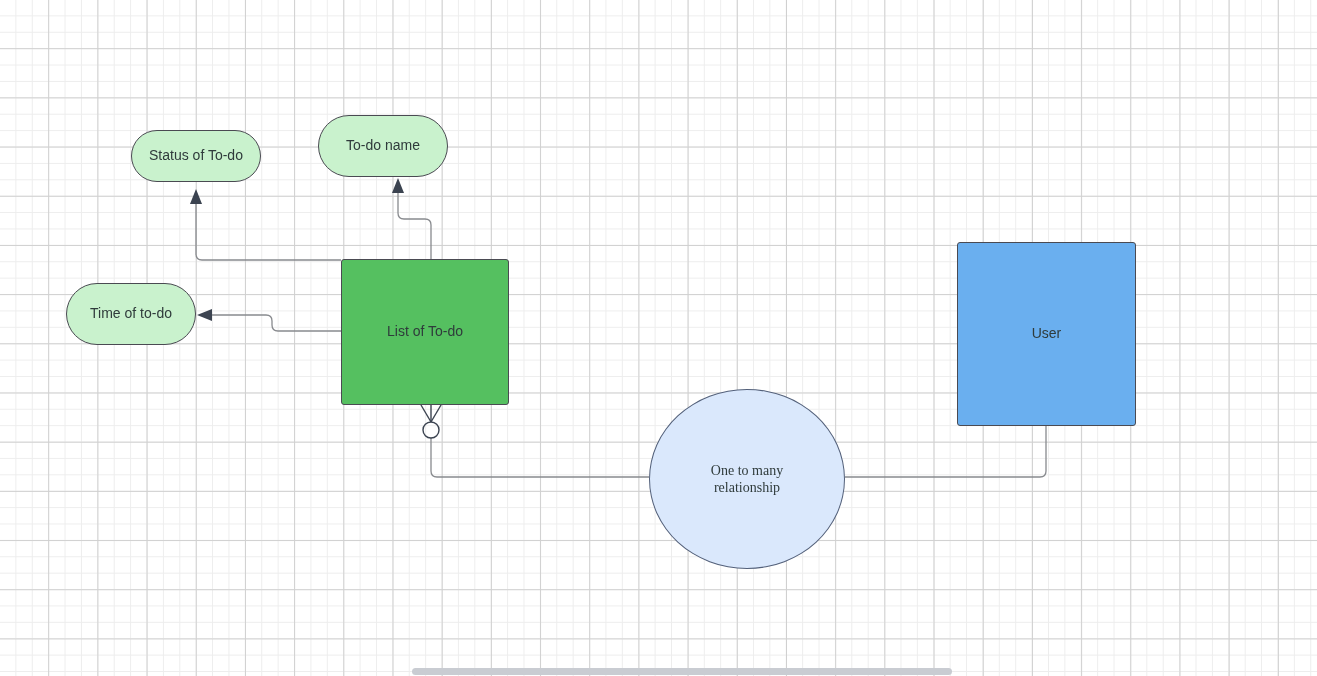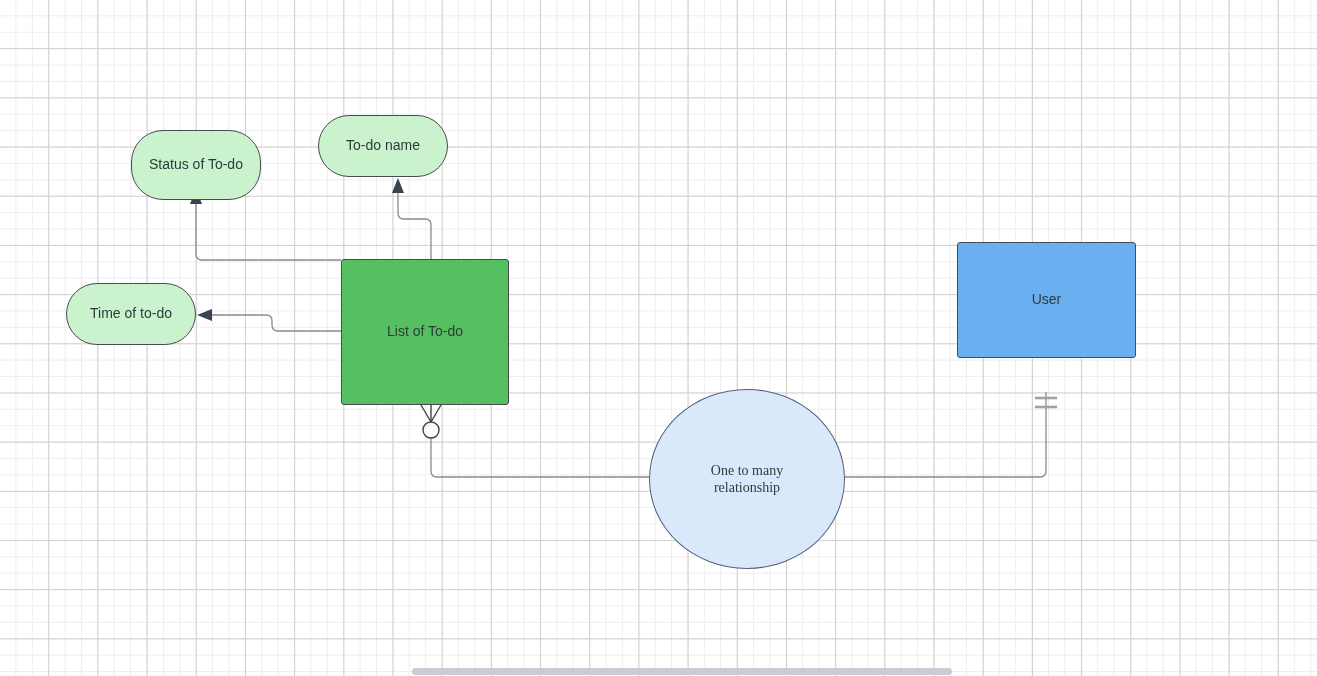--- a/index.html
+++ b/index.html
@@ -154,37 +154,37 @@
       <circle class="edge-marker-open" cx="431" cy="430" r="8"></circle>
     </g>
 
     <g>
       <path class="edge-path" d="M 845 477 L 1040 477 Q 1046 477 1046 471 L 1046 392"></path>
       <line class="edge-tick" x1="1035" y1="398" x2="1057" y2="398"></line>
       <line class="edge-tick" x1="1035" y1="407" x2="1057" y2="407"></line>
     </g>
   </svg>
 
-  <div class="node node-attr" style="left:131px; top:130px; width:130px; height:70px;">
+  <div class="node node-attr" style="left:131px; top:130px; width:130px; height:52px;">
     <span>Status of To-do</span>
   </div>
 
   <div class="node node-attr" style="left:318px; top:115px; width:130px; height:62px;">
     <span>To-do name</span>
   </div>
 
   <div class="node node-attr" style="left:66px; top:283px; width:130px; height:62px;">
     <span>Time of to-do</span>
   </div>
 
   <div class="node node-entity" style="left:341px; top:259px; width:168px; height:146px;">
     <span>List of To-do</span>
   </div>
 
-  <div class="node node-entity-user" style="left:957px; top:242px; width:179px; height:116px;">
+  <div class="node node-entity-user" style="left:957px; top:242px; width:179px; height:184px;">
     <span>User</span>
   </div>
 
   <div class="node node-relationship" style="left:649px; top:389px; width:196px; height:180px;">
     <span>
       <span>One to many</span><br>
       <span>relationship</span>
     </span>
   </div>
 

